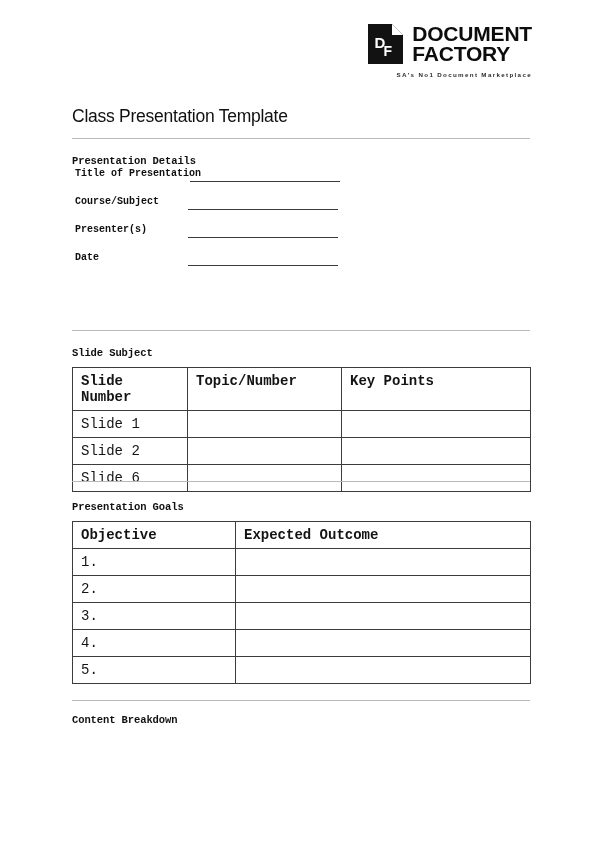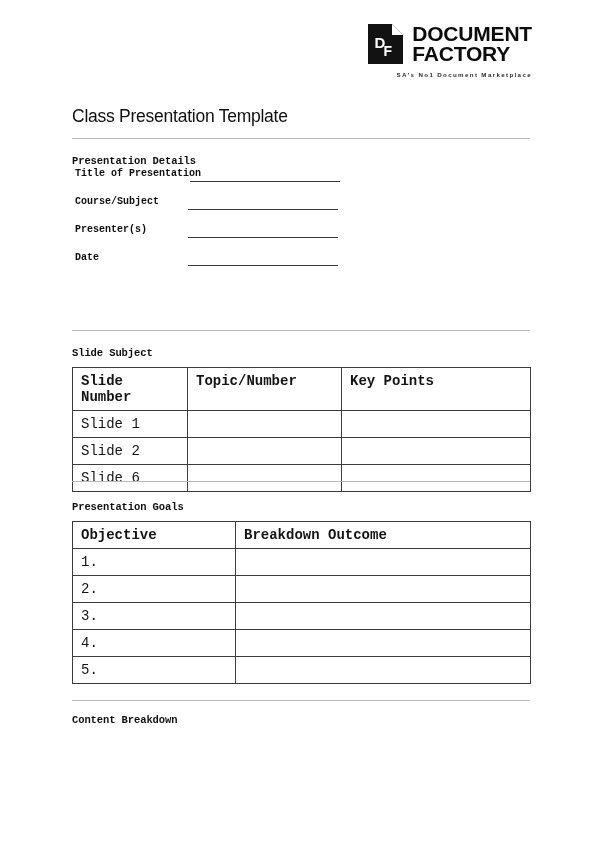--- a/index.html
+++ b/index.html
@@ -247,21 +247,21 @@
 
   <div class="content" style="top:521px;">
     <table class="grid goals">
       <colgroup>
         <col style="width:163px;">
         <col style="width:295px;">
       </colgroup>
       <thead>
         <tr>
           <th>Objective</th>
-          <th>Breakdown Outcome</th>
+          <th>Expected Outcome</th>
         </tr>
       </thead>
       <tbody>
         <tr>
           <td>1.</td>
           <td></td>
         </tr>
         <tr>
           <td>2.</td>
           <td></td>

